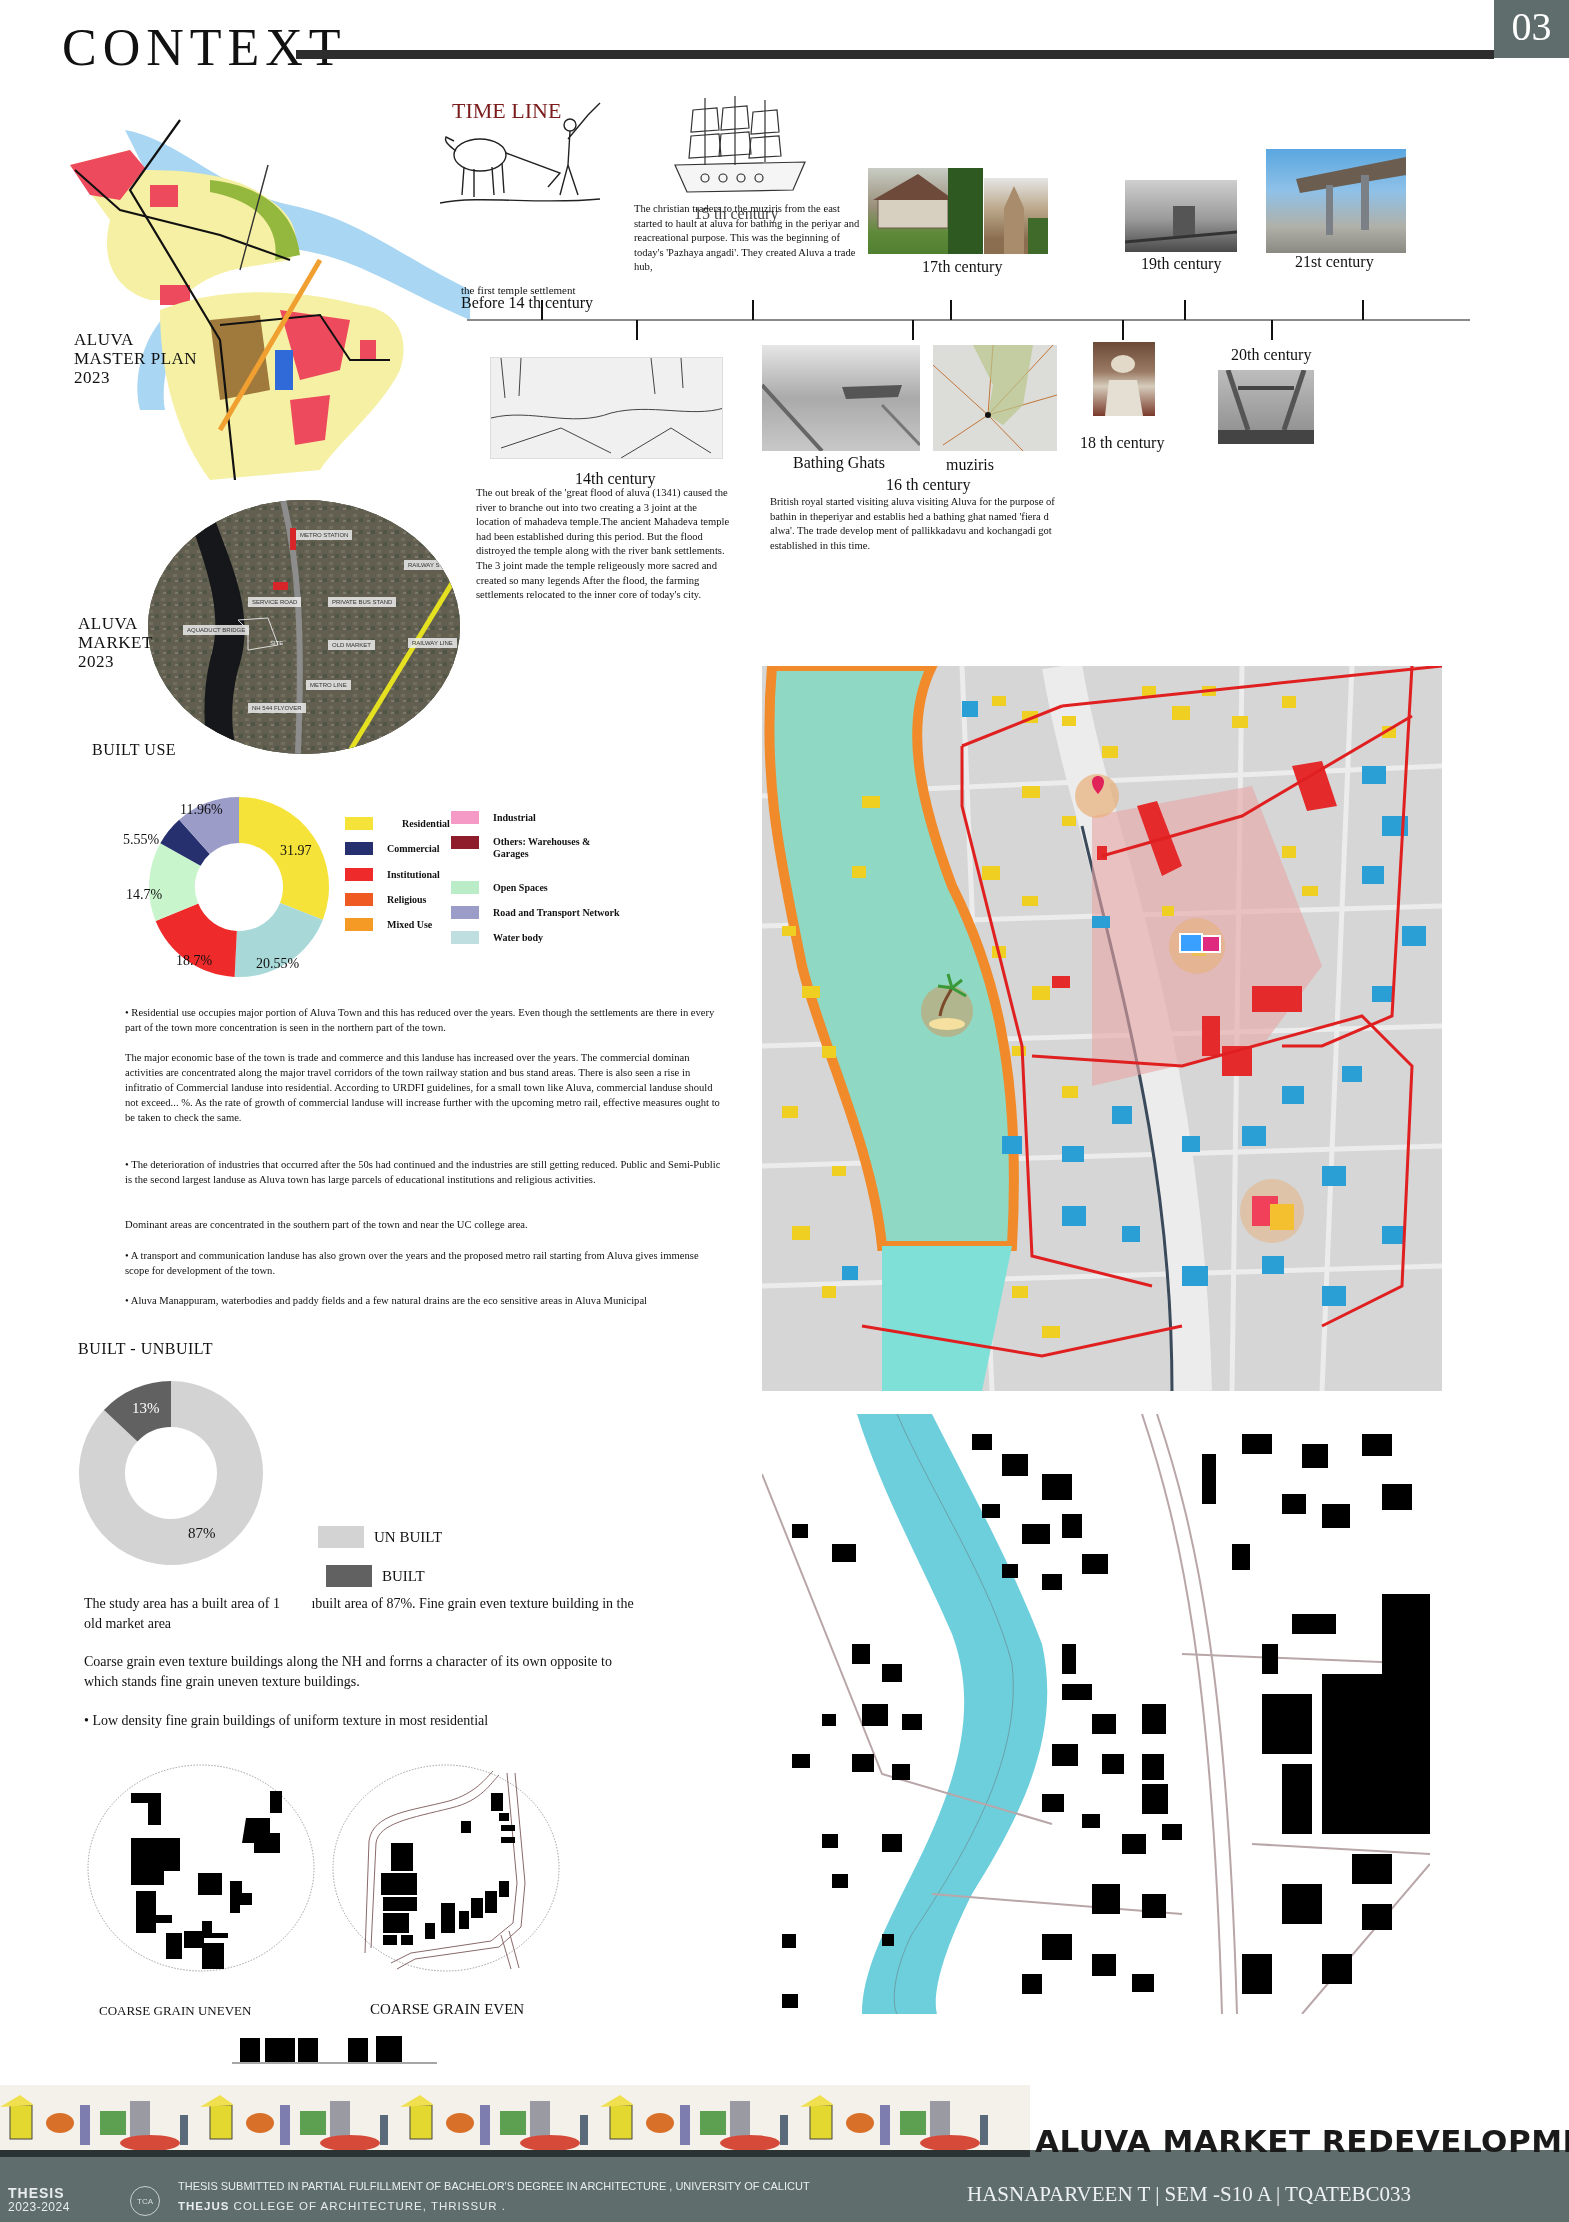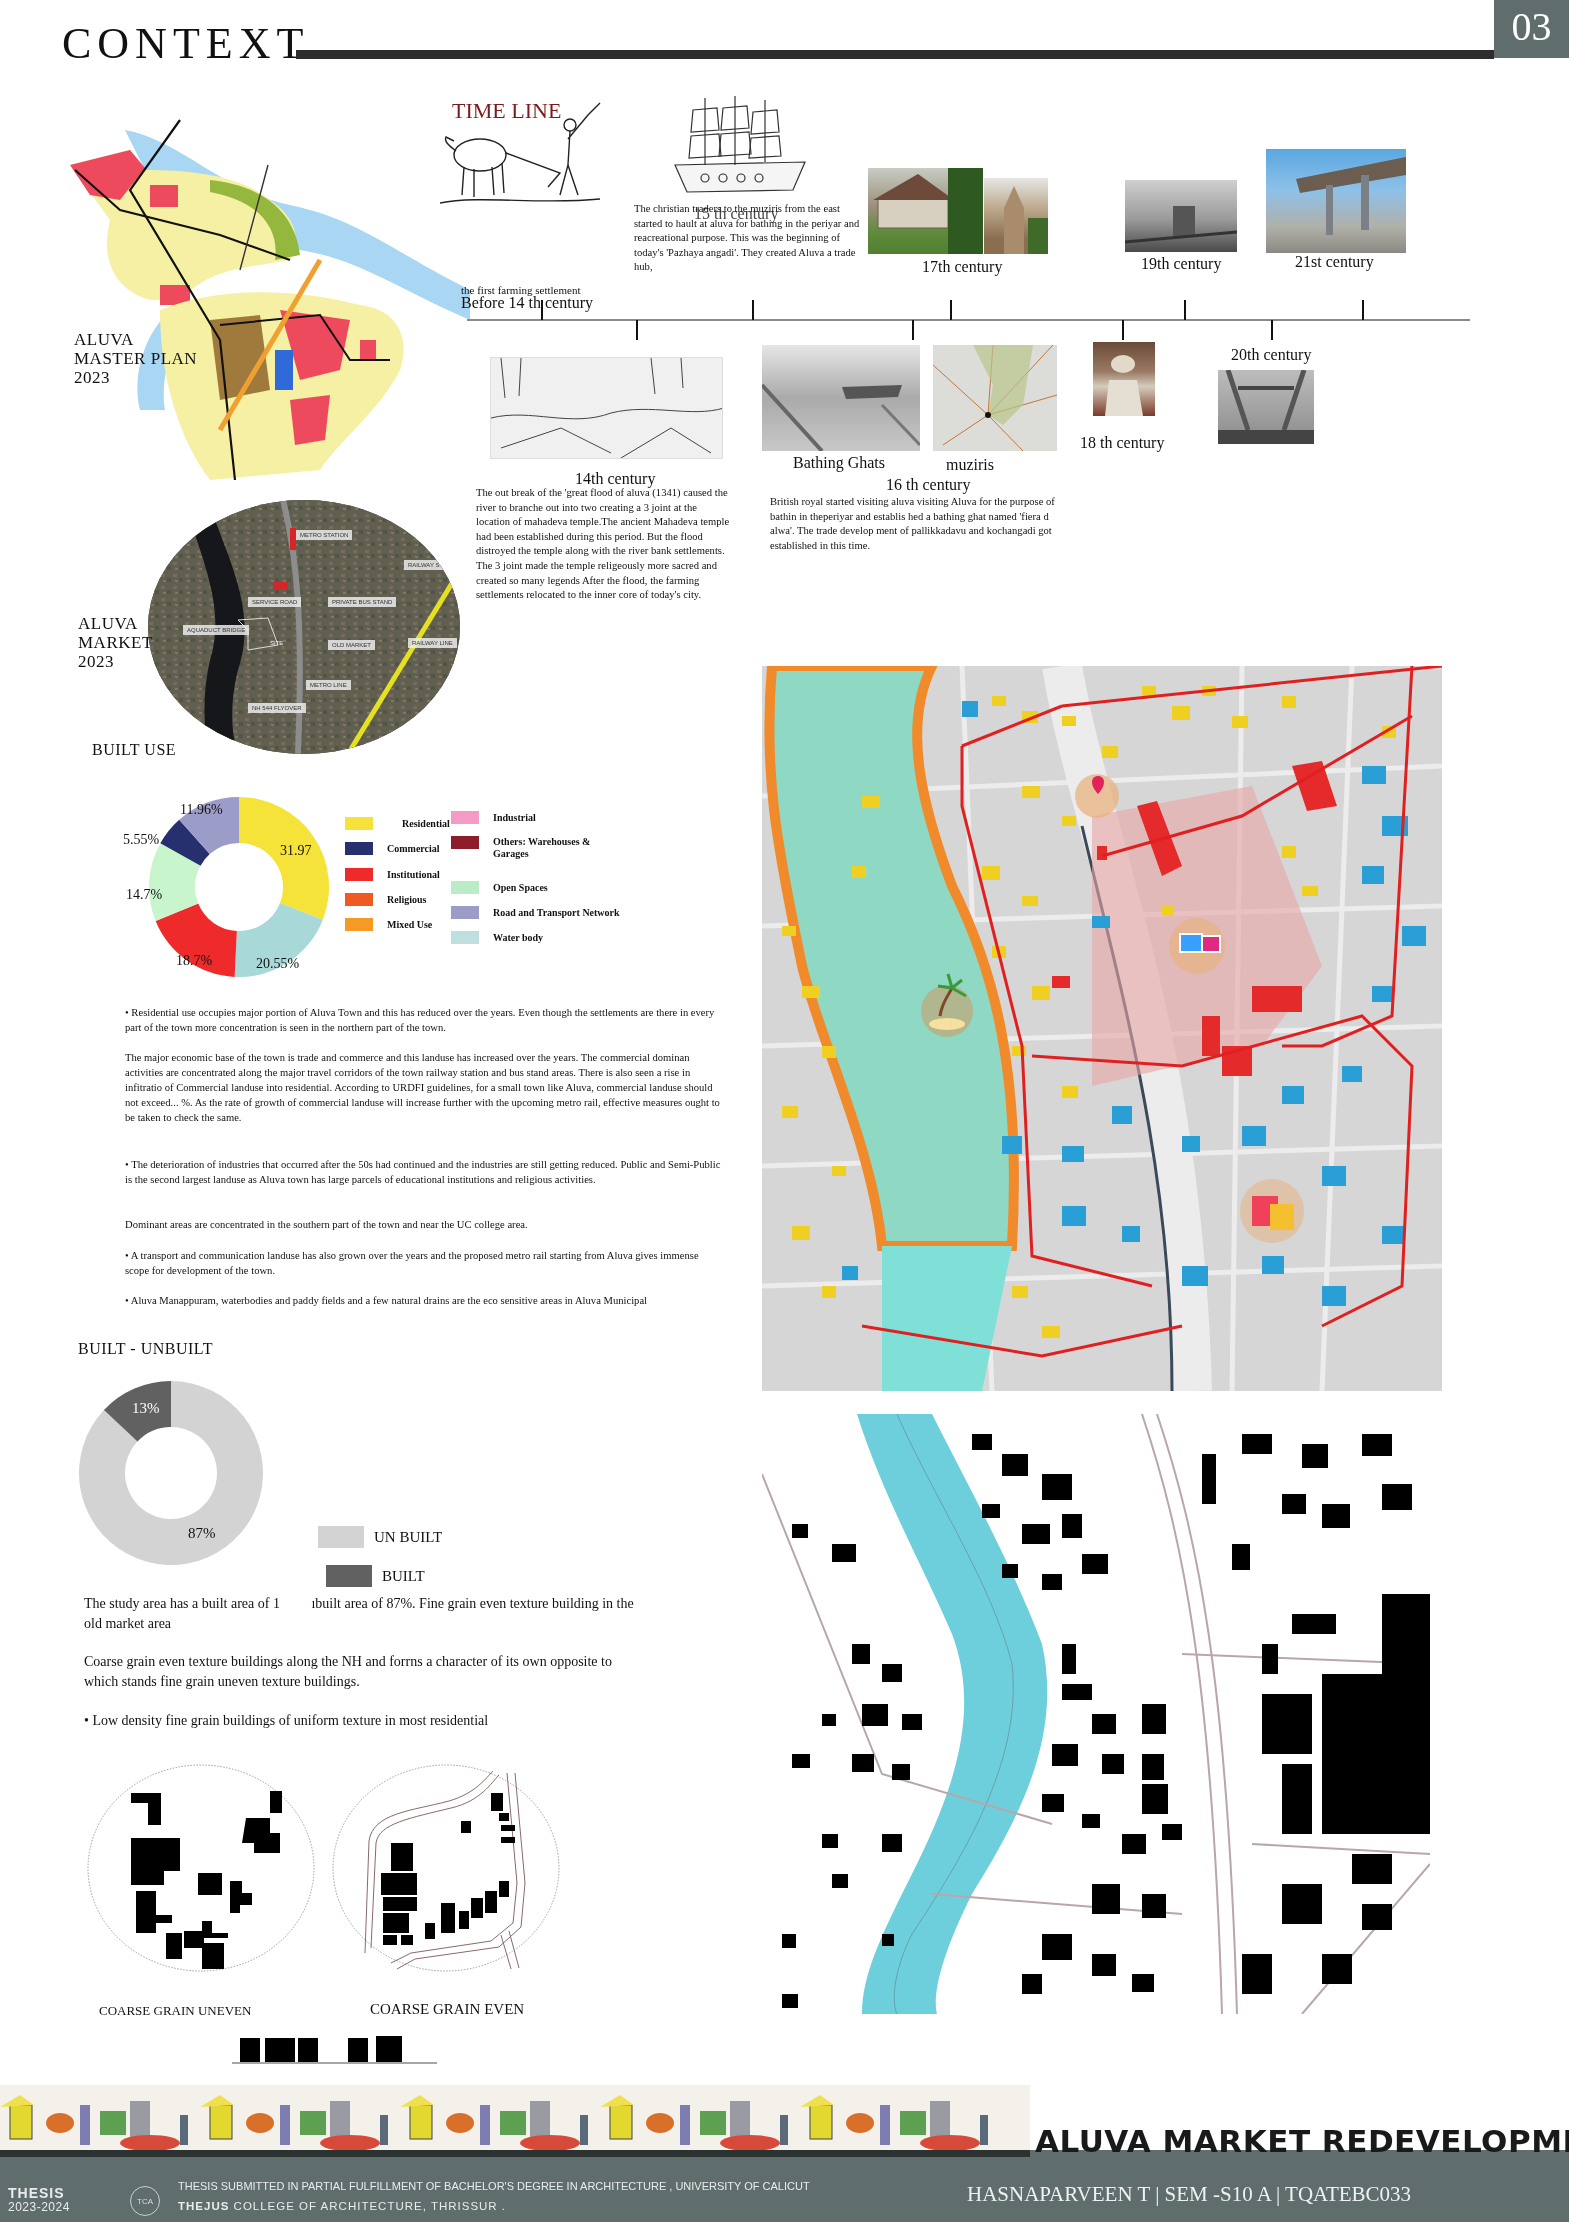--- a/index.html
+++ b/index.html
@@ -1,21 +1,21 @@
 <!DOCTYPE html>
 <html><head>
 <meta charset="utf-8">
 <style>
   * { margin:0; padding:0; box-sizing:border-box; }
   html, body { width:1569px; height:2222px; background:#ffffff; overflow:hidden; }
   body { position:relative; font-family:"Liberation Serif", "DejaVu Serif", serif; color:#111; }
   .abs { position:absolute; }
 
   
-  .title { left:62px; top:18px; font-size:44px; letter-spacing:6px; font-weight:400; color:#111; }
+  .title { left:62px; top:18px; font-size:52px; letter-spacing:6px; font-weight:400; color:#111; }
   .title-rule { left:296px; top:50px; width:1198px; height:9px; background:#2d2d2d; }
   .page-num { left:1494px; top:0; width:75px; height:58px; background:#5f6e6c; color:#fff; font-size:40px; text-align:center; line-height:54px; }
 
   
   .masterplan { left:60px; top:110px; width:410px; height:370px; }
   .lbl-big { font-size:17px; font-weight:400; line-height:19px; letter-spacing:0.5px; }
 
   
   .sat { left:148px; top:500px; width:312px; height:254px; border-radius:50%; overflow:hidden; background:#4a4d45; }
   .sat-tag { position:absolute; font-family:"Liberation Sans", sans-serif; font-size:6px; color:#333; background:rgba(235,235,235,0.85); padding:2px 4px; white-space:nowrap; }
@@ -161,21 +161,21 @@
 <div class="tick" style="left:752px; top:300px; height:20px;"></div>
 <div class="tick" style="left:950px; top:300px; height:20px;"></div>
 <div class="tick" style="left:1184px; top:300px; height:20px;"></div>
 <div class="tick" style="left:1362px; top:300px; height:20px;"></div>
 <div class="tick" style="left:636px; top:320px; height:20px;"></div>
 <div class="tick" style="left:912px; top:320px; height:20px;"></div>
 <div class="tick" style="left:1122px; top:320px; height:20px;"></div>
 <div class="tick" style="left:1271px; top:320px; height:20px;"></div>
 
 <div class="abs tl-lbl" style="left:461px; top:254px;margin-top:40px;">Before 14 th century</div>
-<div class="abs" style="left:461px; top:284px; font-size:11px;">the first farming settlement</div>
+<div class="abs" style="left:461px; top:284px; font-size:11px;">the first temple settlement</div>
 
 <div class="abs tl-lbl" style="left:694px; top:205px; color:#444;">15 th century</div>
 <div class="abs tl-txt" style="left:634px; top:202px; width:234px;">The christian traders to the muziris from the east started to hault at aluva for bathing in the periyar and reacreational purpose. This was the beginning of today's 'Pazhaya angadi'. They created Aluva a trade hub,</div>
 
 <div class="photo" style="left:868px; top:168px; width:115px; height:86px; background:linear-gradient(180deg,#c8ccc4 0%,#9a8f7a 45%,#5f8a3a 75%,#4f8030 100%);">
   <svg width="115" height="86">
       <path d="M10 30 L50 10 L80 30 L80 60 L10 60 Z" fill="#d7d0c0" stroke="#6b5a48"></path>
       <path d="M5 32 L50 6 L86 32" fill="#6d4a3a"></path>
       <rect x="80" y="0" width="35" height="86" fill="#2e5a22"></rect>
     </svg>

